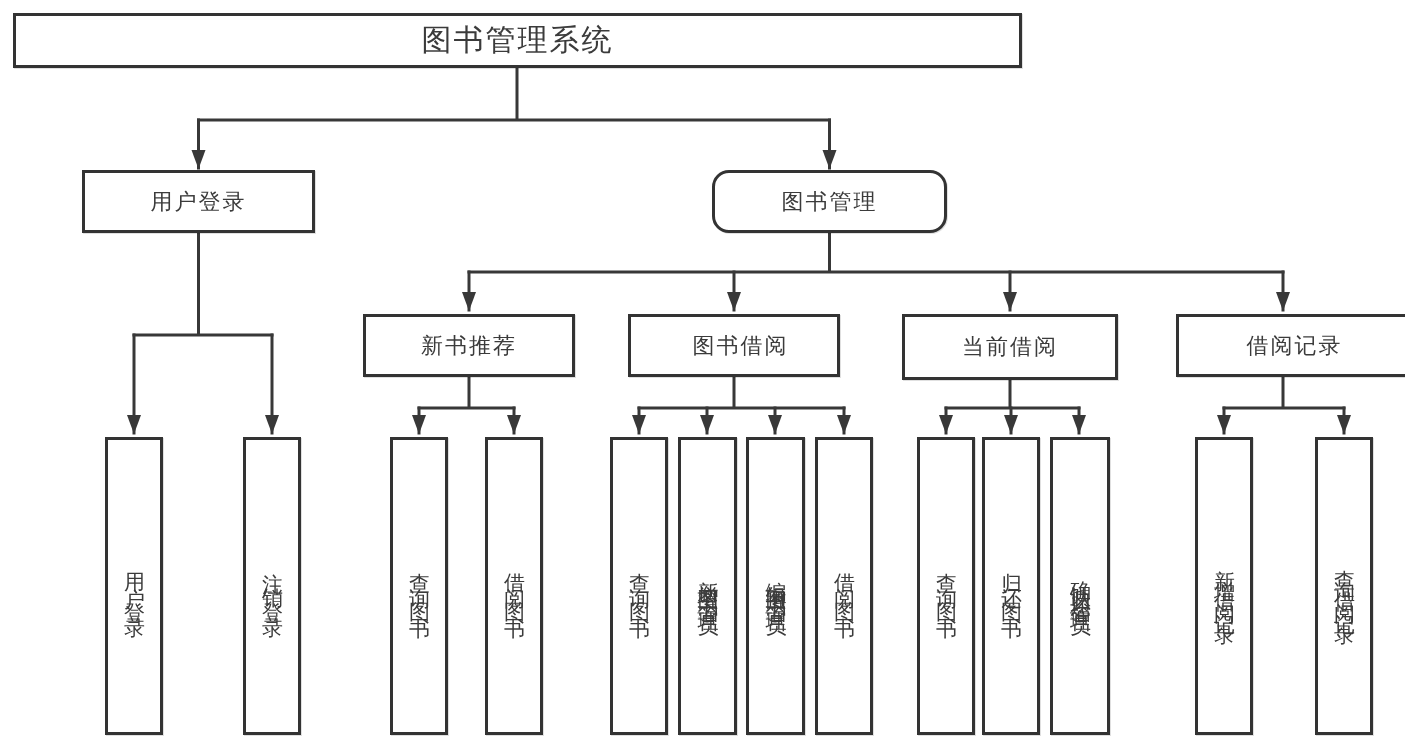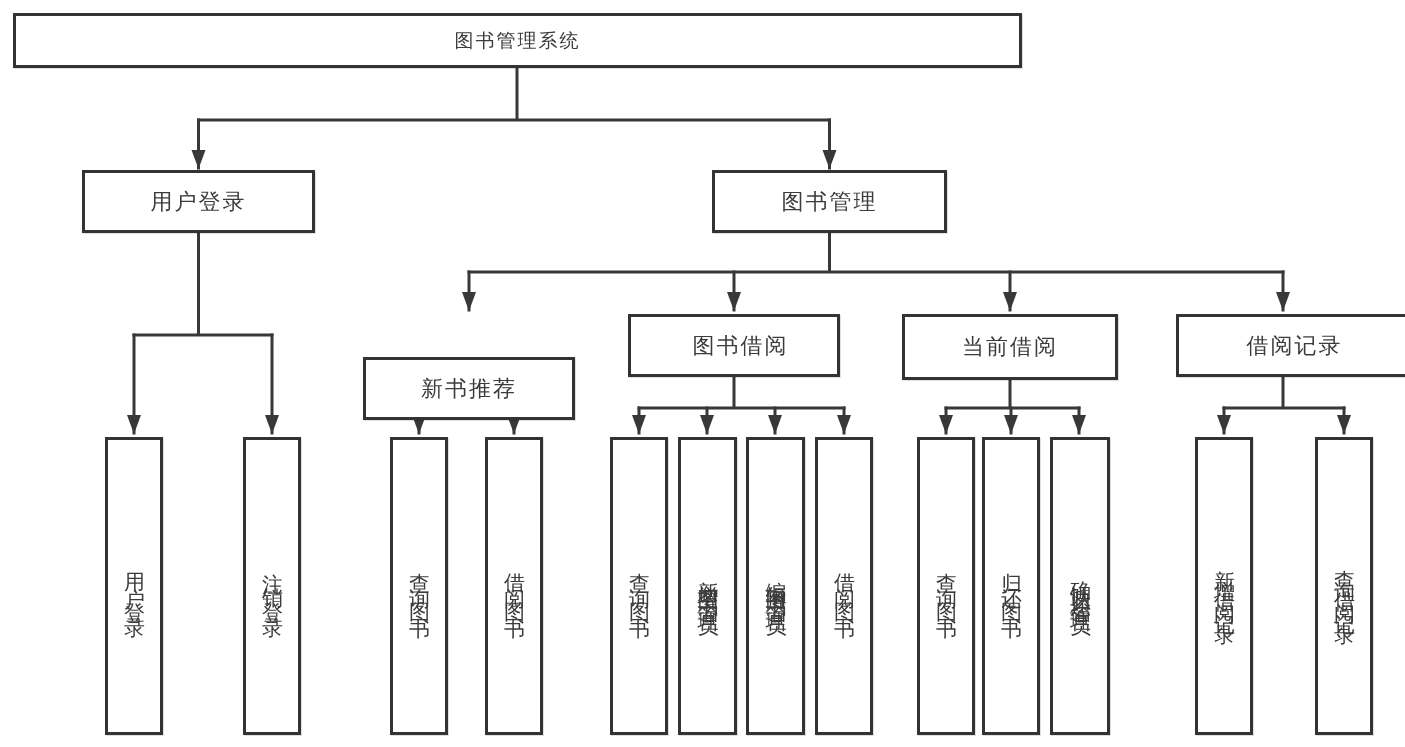--- a/index.html
+++ b/index.html
@@ -8,21 +8,21 @@
   .connectors{position:absolute;left:0;top:0;width:1405px;height:747px;z-index:1;}
   .connectors path,.connectors line{stroke:#383838;stroke-width:3;fill:none;stroke-linecap:square;}
   .connectors .arrowhead{fill:#383838;stroke:none;}
   .node{
     position:absolute;z-index:2;box-sizing:border-box;
     background:#ffffff;border:3px solid #333333;
     display:flex;align-items:center;justify-content:center;
     color:#3b3b3b;font-size:22px;letter-spacing:2px;
     box-shadow:1px 1px 0 rgba(0,0,0,0.12);
   }
-  .node.root{font-size:19px;}
+  .node.root{font-size:30px;}
   .leaf{
     writing-mode:vertical-rl;text-orientation:mixed;
     font-size:21px;line-height:1;
   }
   .v-short{letter-spacing:15px;}
   .v-mid{letter-spacing:11px;}
   .v-long{letter-spacing:5px;}
   .watermark{
     position:absolute;z-index:3;left:1183px;top:712px;
     font-size:19px;color:#b5b5b5;letter-spacing:1px;white-space:nowrap;
@@ -70,23 +70,23 @@
     <line x1="1079" y1="408" x2="1079" y2="433" marker-end="url(#arw)"></line>
 
     <path d="M1283 377 V408 M1224 408 H1344"></path>
     <line x1="1224" y1="408" x2="1224" y2="433" marker-end="url(#arw)"></line>
     <line x1="1344" y1="408" x2="1344" y2="433" marker-end="url(#arw)"></line>
   </svg>
 
   <div class="node root" style="left:13px;top:13px;width:1009px;height:55px;">图书管理系统</div>
 
   <div class="node" style="left:82px;top:170px;width:233px;height:63px;">用户登录</div>
-  <div class="node" style="left:712px;top:170px;width:235px;height:63px;">图书管理</div>
+  <div class="node" style="left:712px;top:170px;width:235px;height:63px;border-radius:17px;">图书管理</div>
 
-  <div class="node" style="left:363px;top:314px;width:212px;height:63px;margin-top:43px;">新书推荐</div>
+  <div class="node" style="left:363px;top:314px;width:212px;height:63px;">新书推荐</div>
   <div class="node" style="left:628px;top:314px;width:212px;height:63px;padding-left:13px;">图书借阅</div>
   <div class="node" style="left:902px;top:314px;width:216px;height:66px;">当前借阅</div>
   <div class="node" style="left:1176px;top:314px;width:237px;height:63px;">借阅记录</div>
 
   <div class="node leaf v-short" style="left:105px;top:437px;width:58px;height:298px;">用户登录</div>
   <div class="node leaf v-short" style="left:243px;top:437px;width:58px;height:298px;">注销登录</div>
 
   <div class="node leaf v-short" style="left:390px;top:437px;width:58px;height:298px;">查询图书</div>
   <div class="node leaf v-short" style="left:485px;top:437px;width:58px;height:298px;">借阅图书</div>
 

